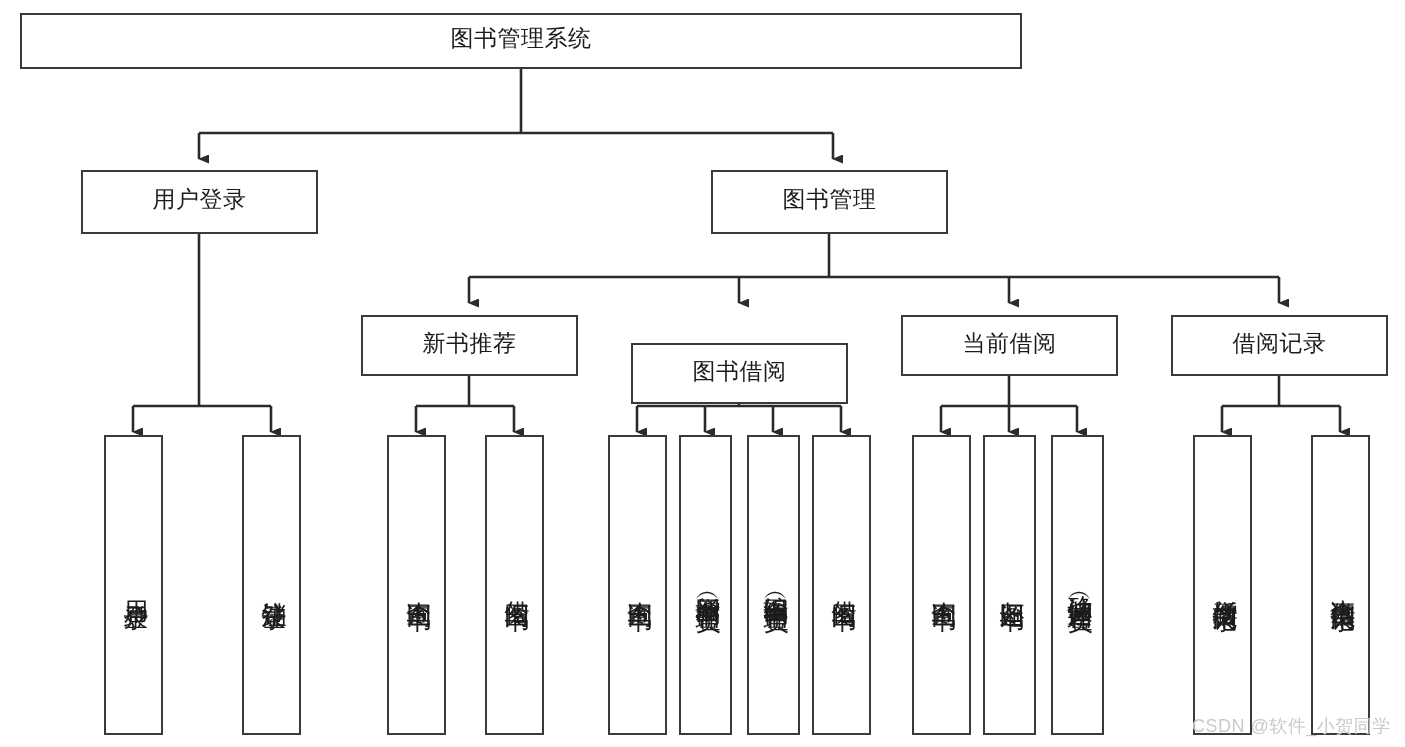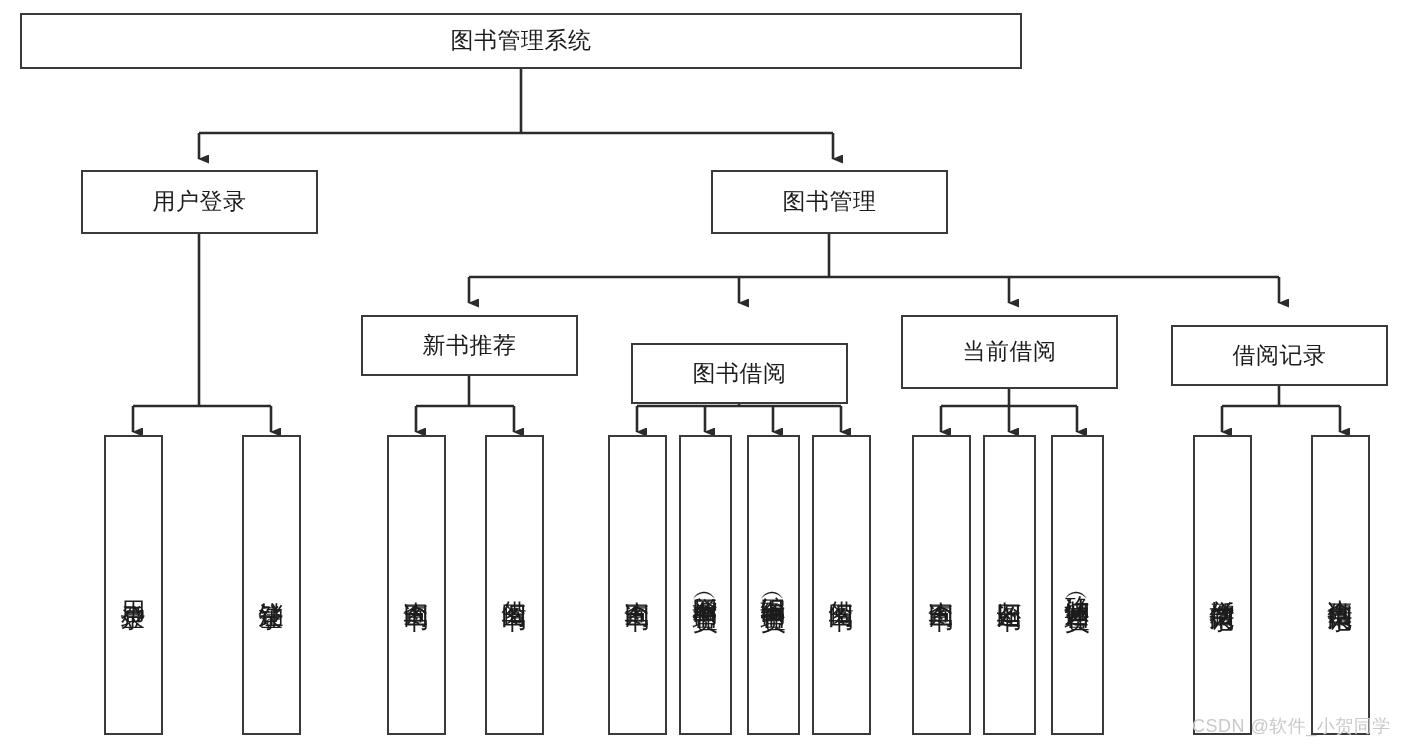--- a/index.html
+++ b/index.html
@@ -27,20 +27,21 @@
   }
   .node {
     position: absolute;
     box-sizing: border-box;
     background: #ffffff;
     border: 2.5px solid #3a3a3a;
     display: flex;
     align-items: center;
     justify-content: center;
     color: #1c1c1c;
+    font-family: Liberation Mono, monospace;
   }
   .node .label {
     display: block;
     text-align: center;
     letter-spacing: 0.5px;
   }
   .node.horiz .label {
     font-size: 23px;
     line-height: 1.1;
     white-space: nowrap;
@@ -136,25 +137,25 @@
   </div>
 
   <div class="node horiz" style="left:361px; top:315px; width:217px; height:61px;">
     <span class="label">新书推荐</span>
   </div>
 
   <div class="node horiz" style="left:631px; top:315px; width:217px; height:61px;margin-top:28px;">
     <span class="label">图书借阅</span>
   </div>
 
-  <div class="node horiz" style="left:901px; top:315px; width:217px; height:74px;">
+  <div class="node horiz" style="left:901px; top:315px; width:217px; height:61px;">
     <span class="label">当前借阅</span>
   </div>
 
-  <div class="node horiz" style="left:1171px; top:325px; width:217px; height:61px;">
+  <div class="node horiz" style="left:1171px; top:315px; width:217px; height:61px;">
     <span class="label">借阅记录</span>
   </div>
 
   <div class="node vert" style="left:104px; top:435px; width:59px; height:300px;">
     <span class="label">用户登录</span>
   </div>
 
   <div class="node vert" style="left:242px; top:435px; width:59px; height:300px;">
     <span class="label">注销登录</span>
   </div>

